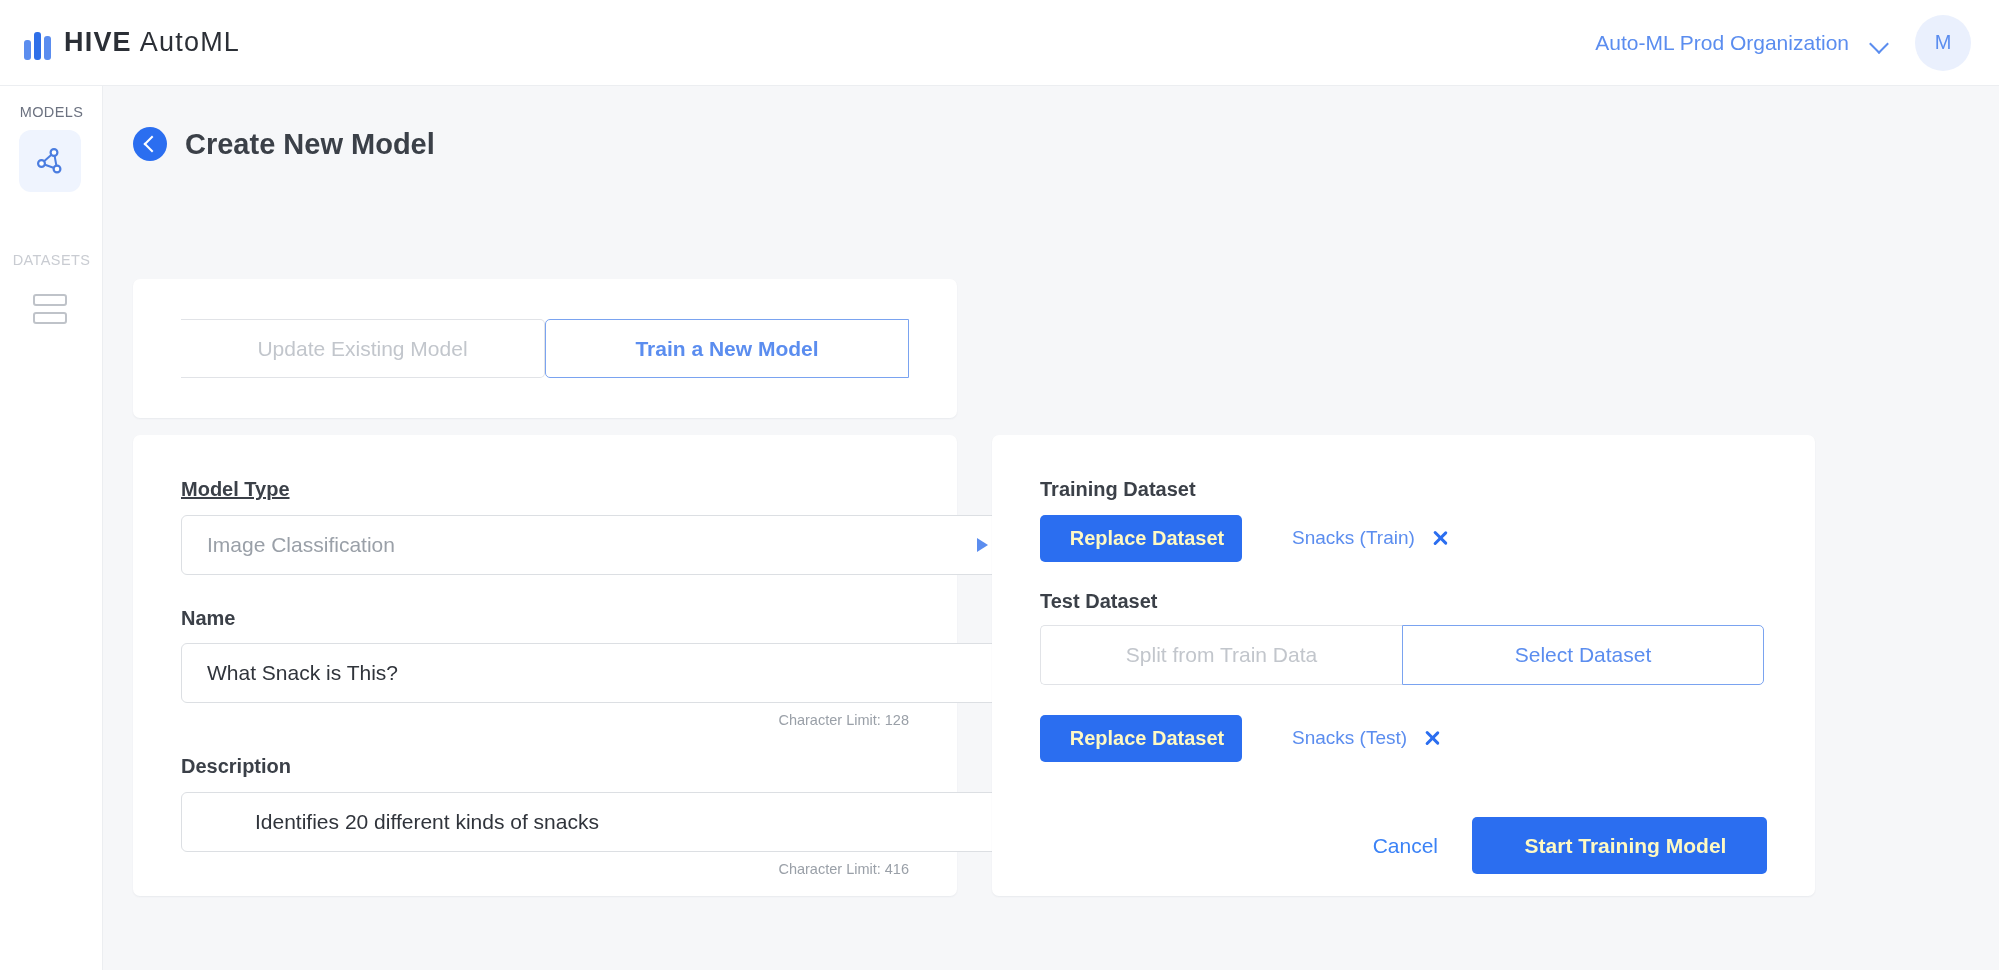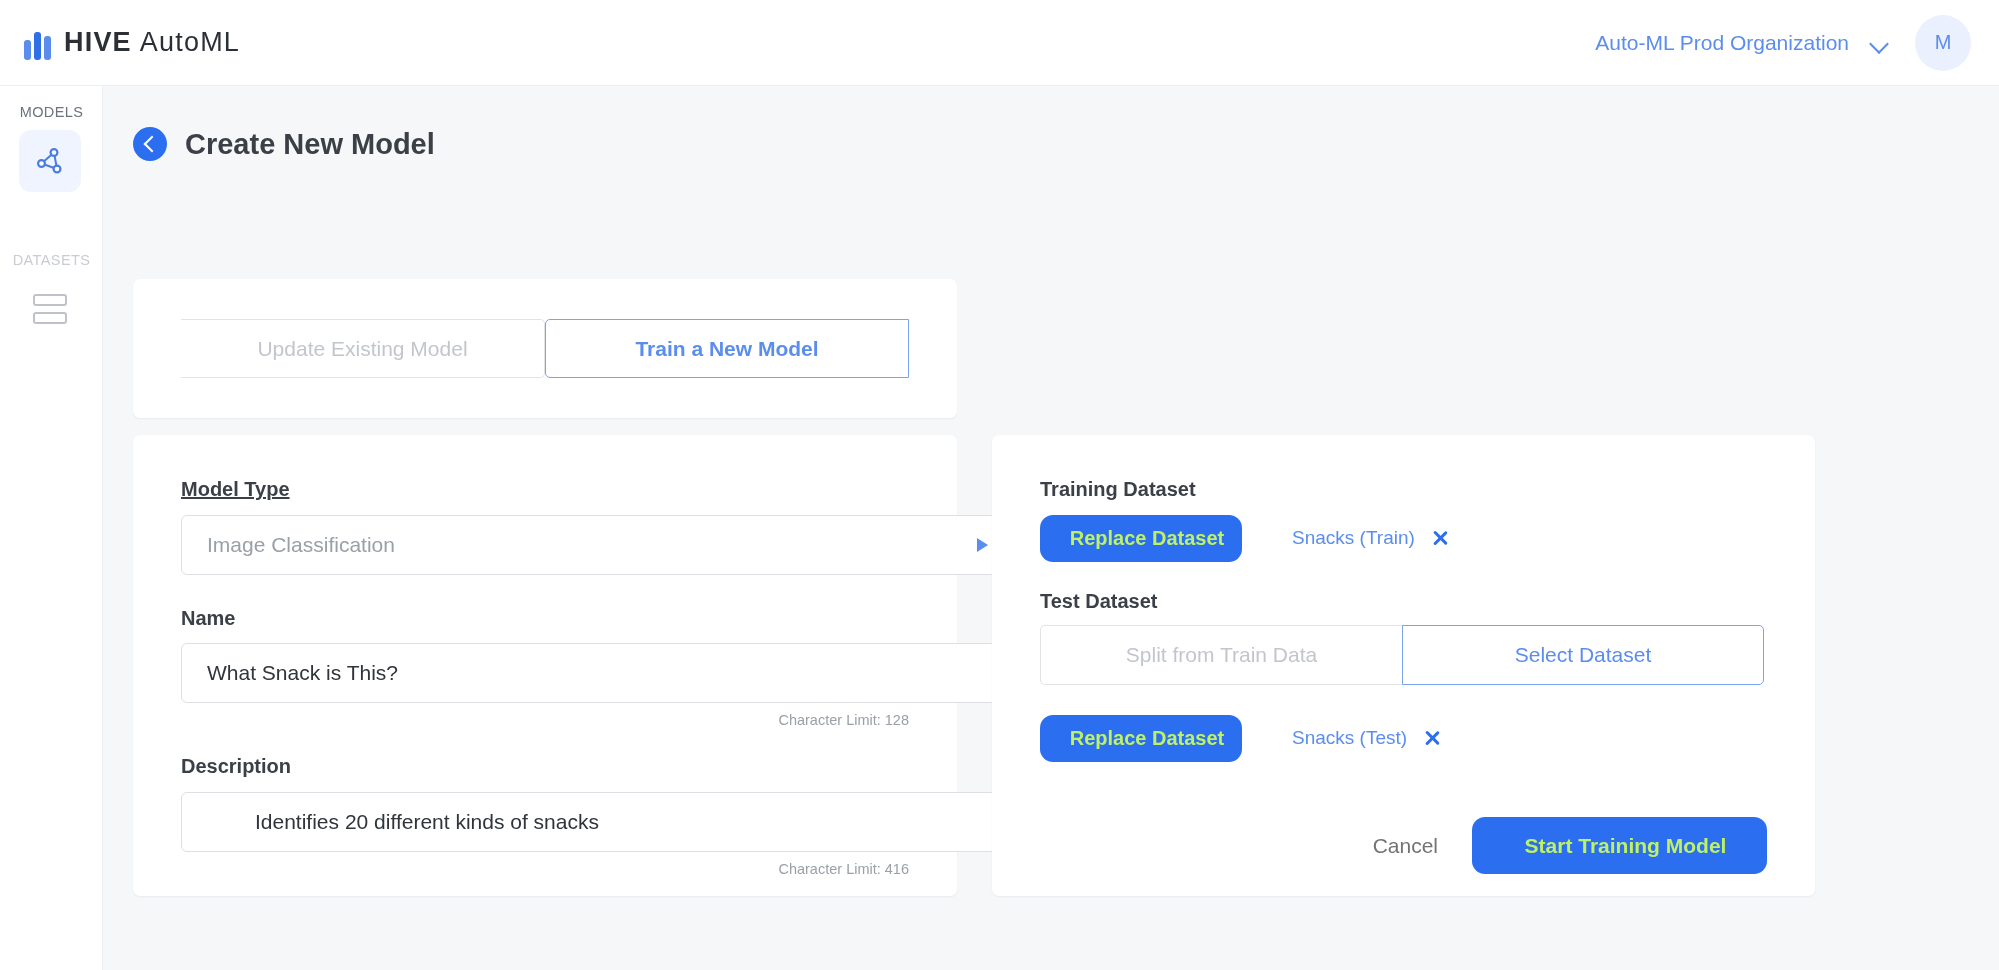--- a/index.html
+++ b/index.html
@@ -178,22 +178,22 @@
     width: 823px; height: 461px;
   }
   .sec-label {
     position: absolute; left: 48px;
     font-size: 20px; font-weight: 700; color: #3b4048;
   }
   .sl-training { top: 43px; }
   .sl-test     { top: 155px; }
 
   .btn-primary {
-    background: #2b6ef0; color: #bef264;
-    border: none; border-radius: 13px;
+    background: #2b6ef0; color: #fef9c3;
+    border: none; border-radius: 5px;
     font-size: 20px; font-weight: 700;
     font-family: "Liberation Sans", sans-serif;
     cursor: pointer;
     padding-left: 12px;
   }
   .replace-btn {
     position: absolute; left: 48px;
     width: 202px; height: 47px;
   }
   .rb-train { top: 80px; }
@@ -235,21 +235,21 @@
     border-radius: 0 5px 5px 0;
     position: relative; z-index: 2;
   }
 
   .actions {
     position: absolute; top: 382px; right: 48px;
     display: flex; align-items: center; gap: 34px;
   }
   .btn-cancel {
     background: none; border: none;
-    color: #737373; font-size: 21px;
+    color: #3b82f6; font-size: 21px;
     font-family: "Liberation Sans", sans-serif;
     cursor: pointer;
   }
   .btn-start { width: 295px; height: 57px; font-size: 21px; }
 </style>
 </head>
 <body>
 
 <div class="topbar">
   <div class="logo-wrap">

